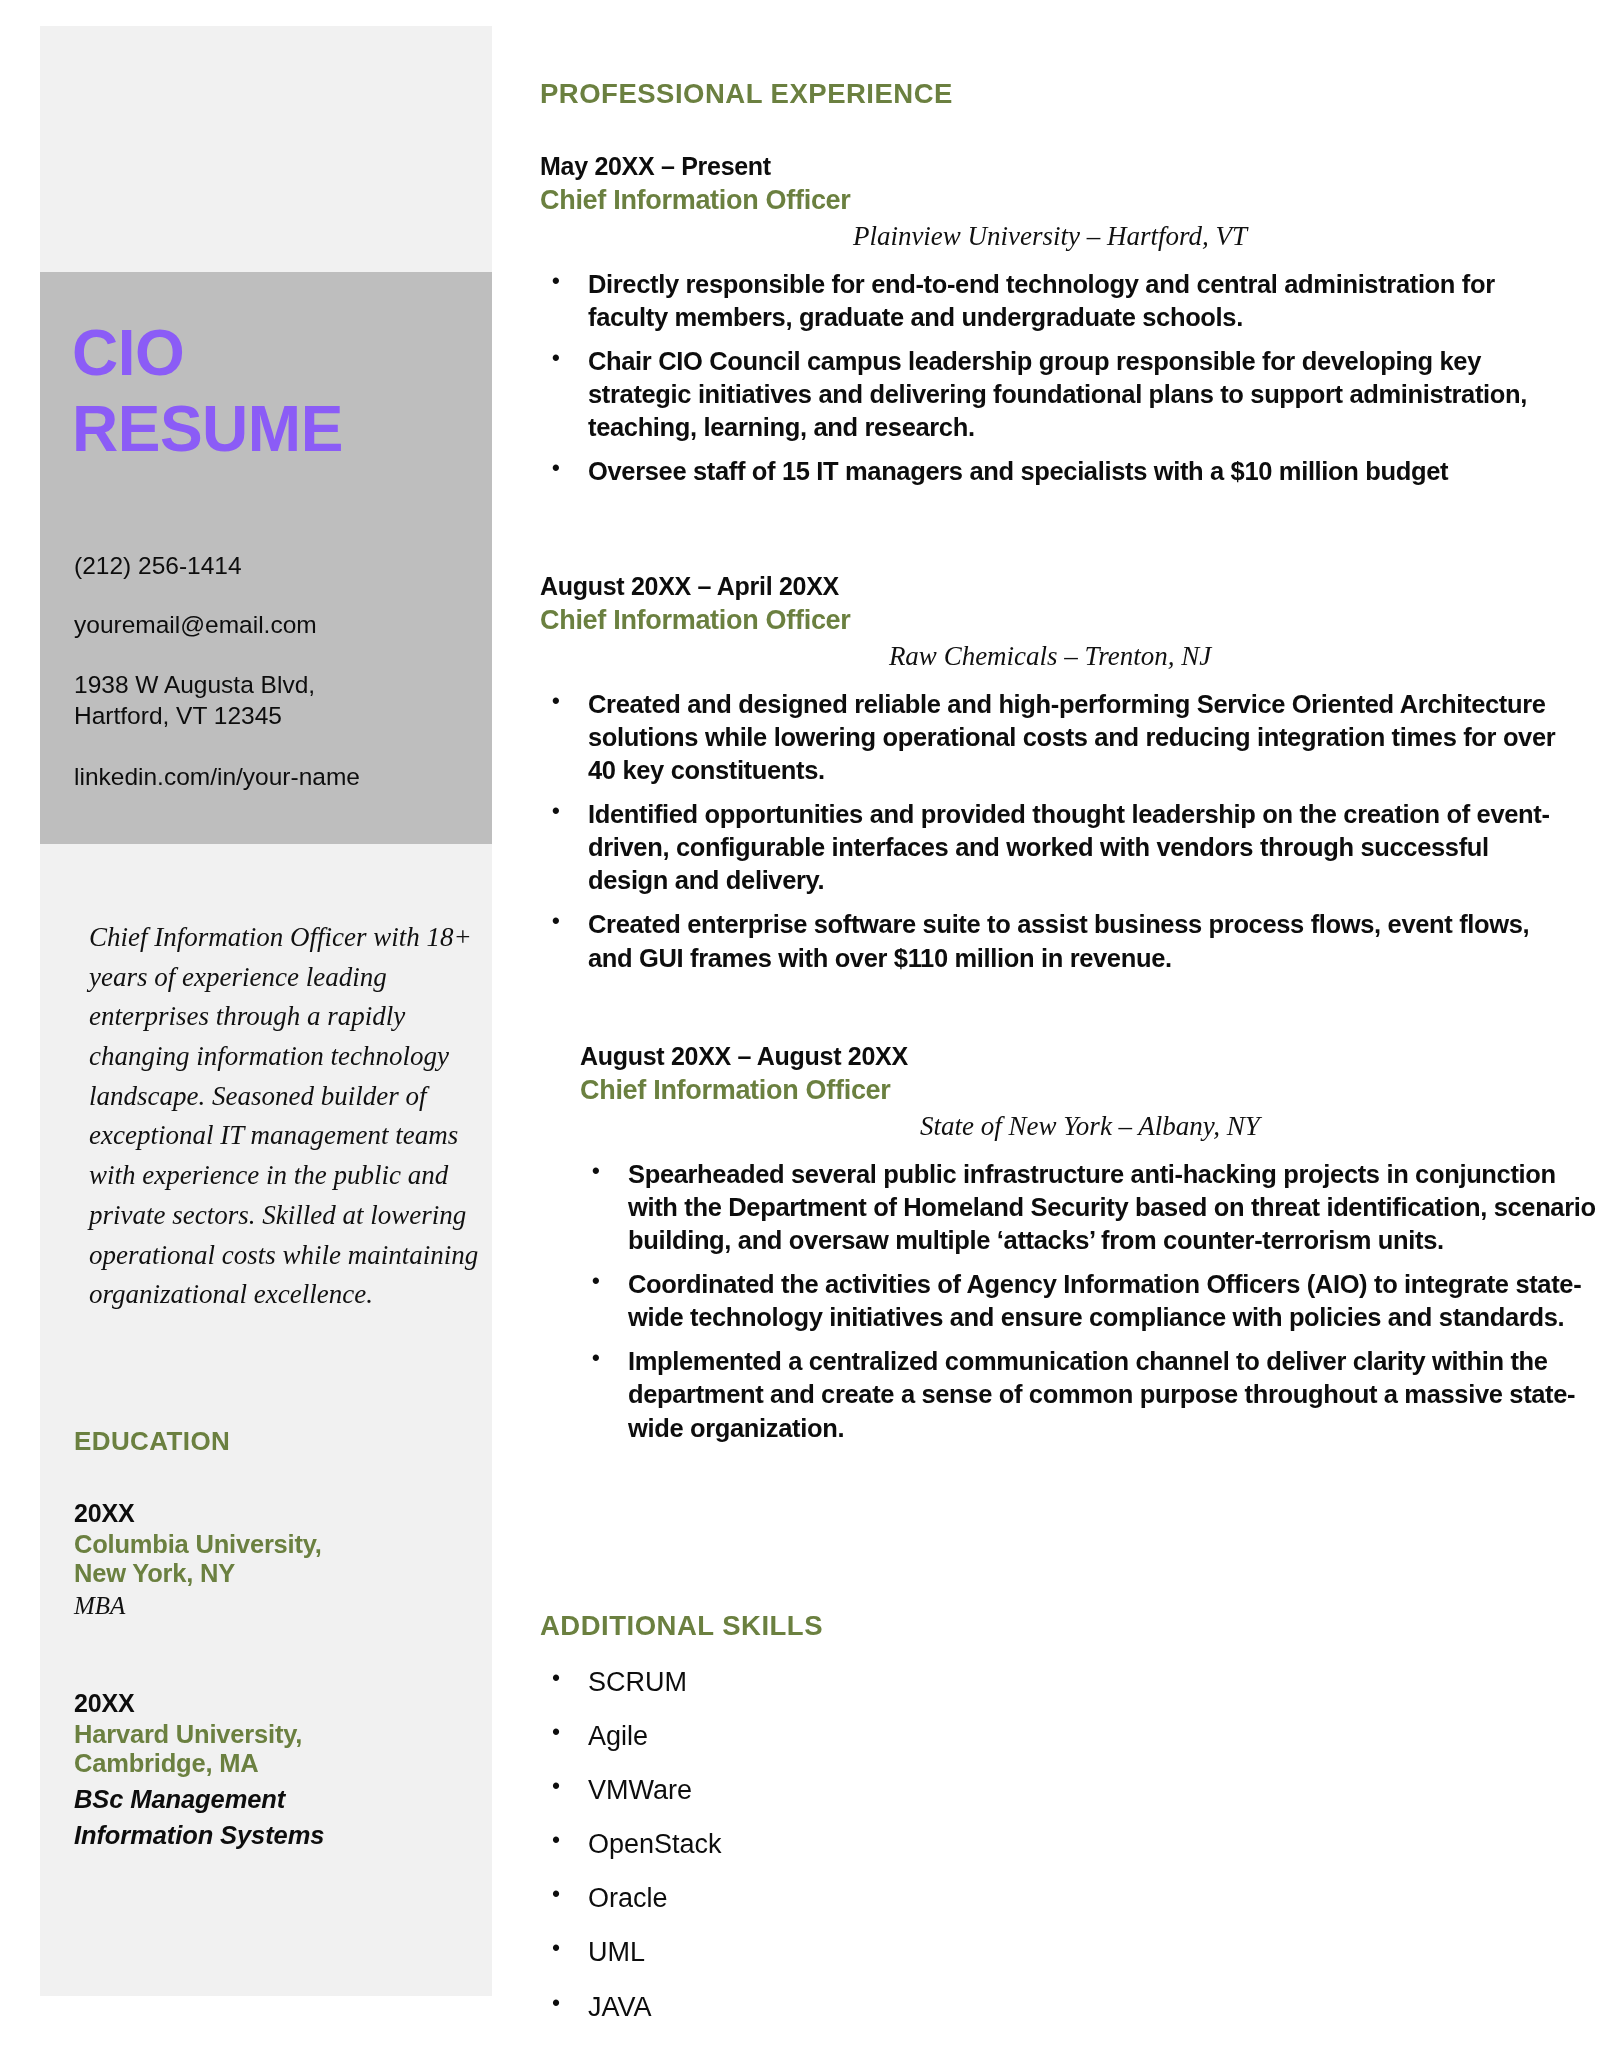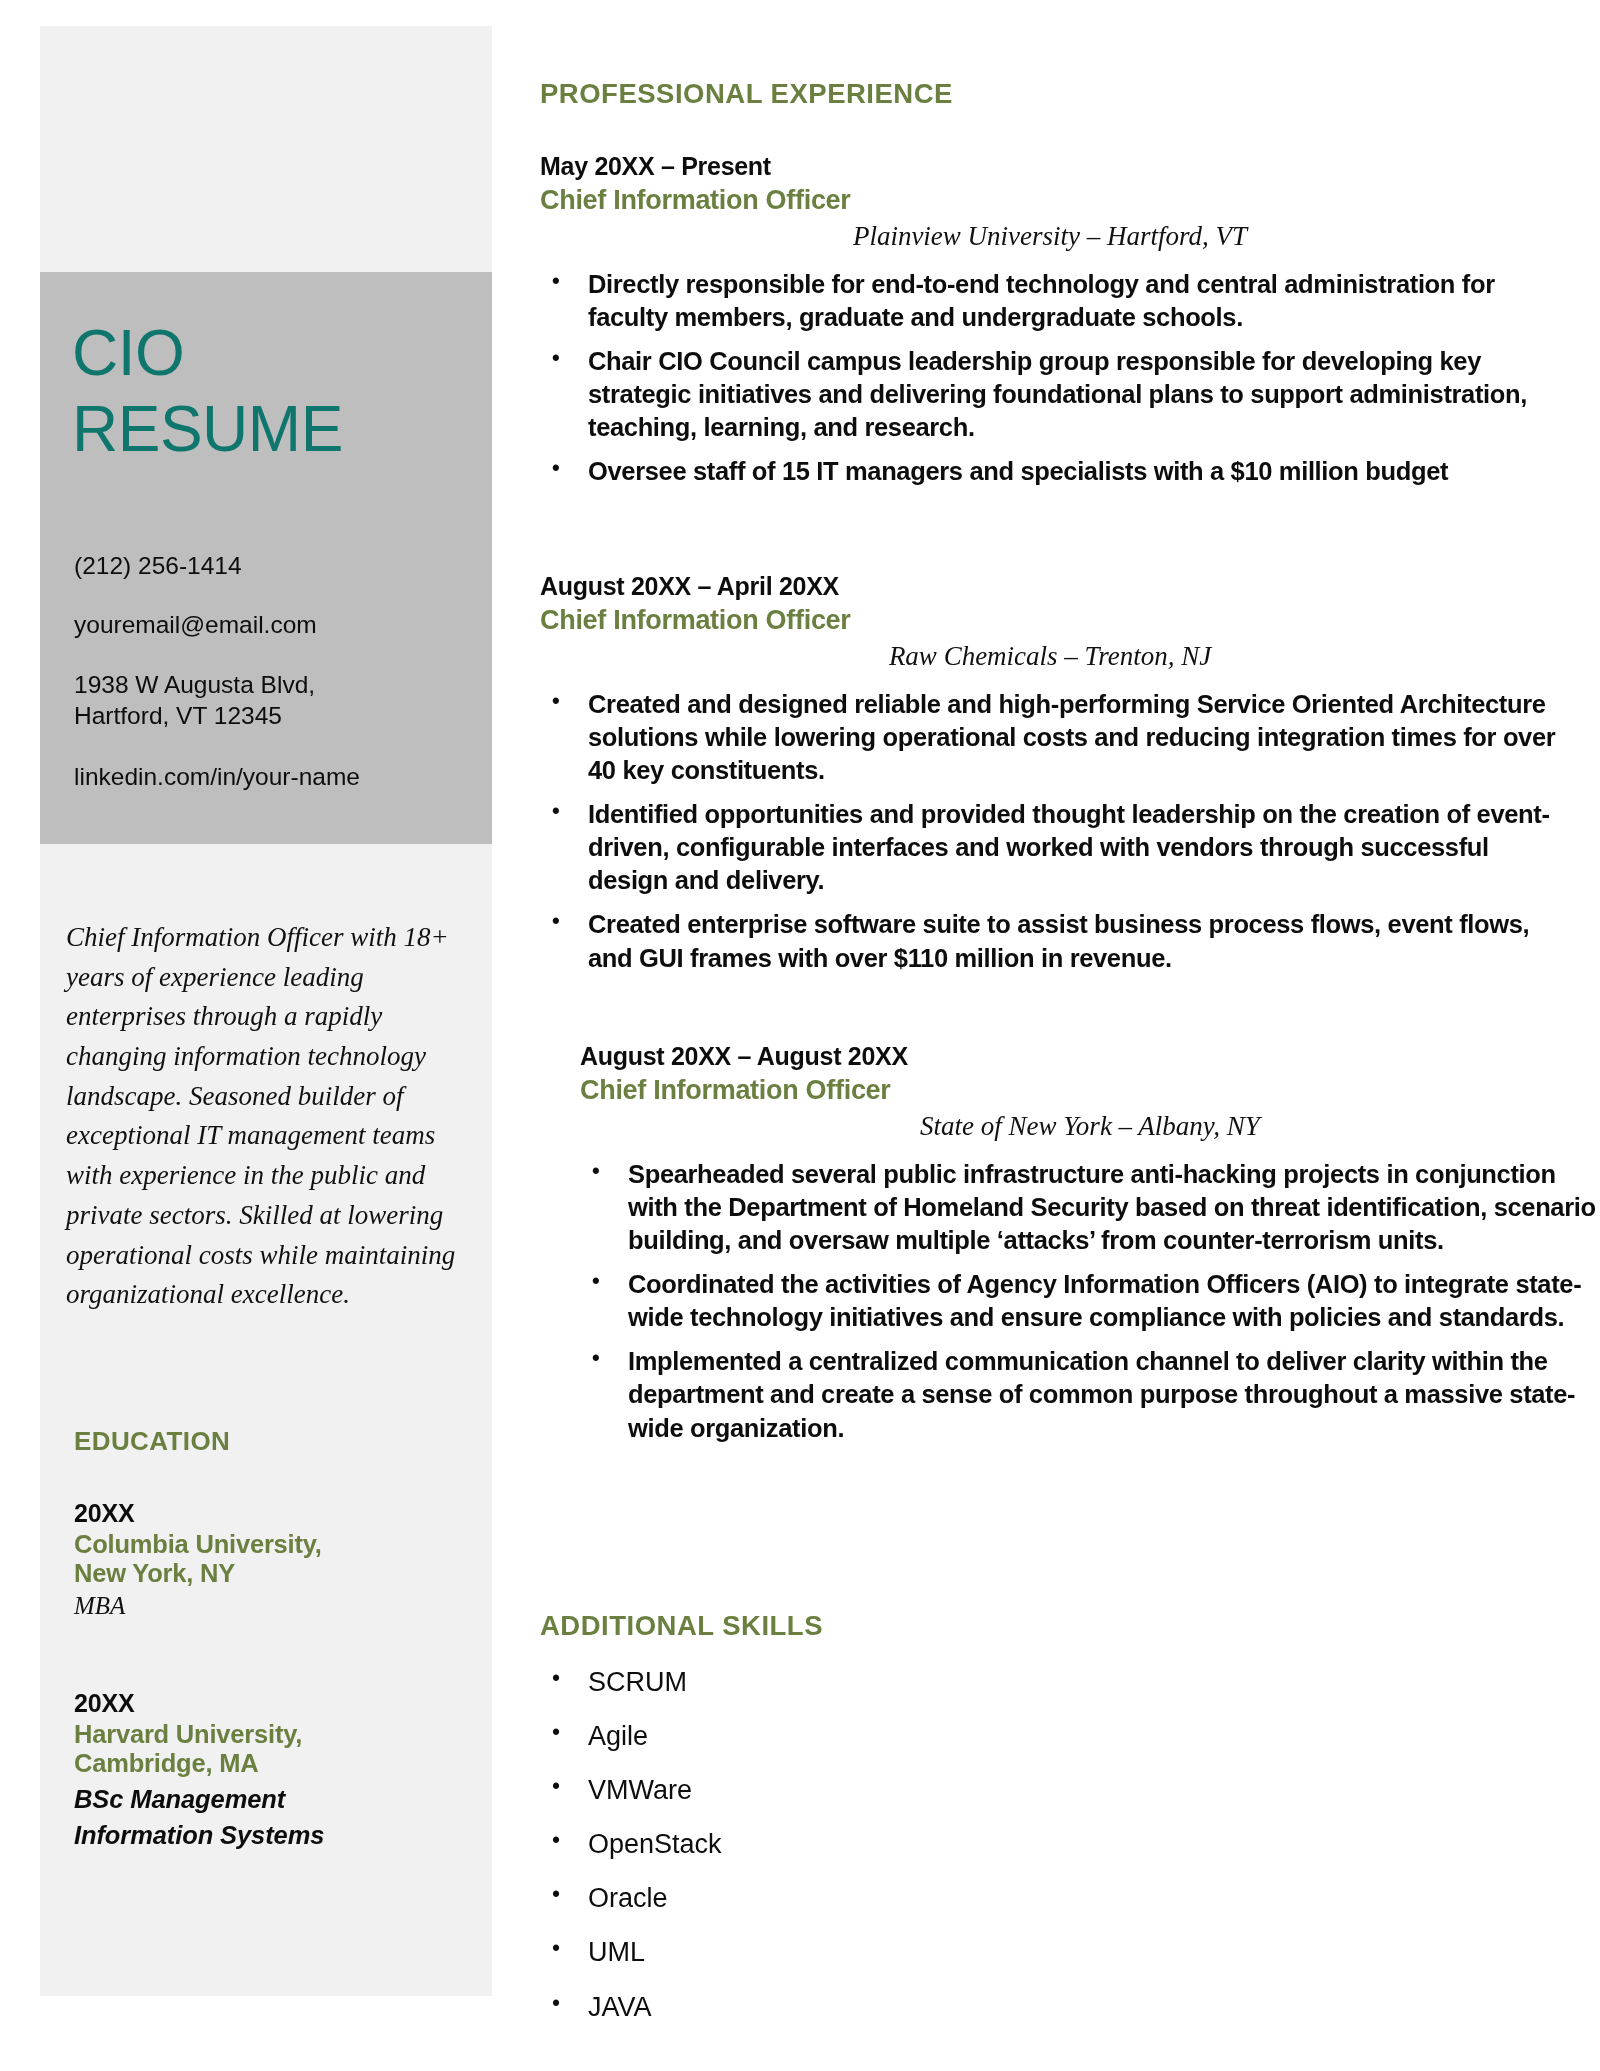--- a/index.html
+++ b/index.html
@@ -52,23 +52,23 @@
     width: 452px;
     height: 1970px;
     box-sizing: border-box;
   }
 
   .resume-title {
     position: absolute;
     left: 32px;
     top: 290px;
     width: 400px;
-    color: #0f766e;
-    font-family: "Liberation Sans", sans-serif;
-    font-weight: normal;
+    color: #8b5cf6;
+    font-family: "Liberation Sans", sans-serif;
+    font-weight: bold;
     font-size: 64px;
     line-height: 1.18;
     letter-spacing: -0.5px;
   }
   .resume-title .ln { display: block; }
 
   .contact-block {
     position: absolute;
     left: 34px;
     top: 524px;
@@ -80,21 +80,21 @@
     line-height: 1.28;
     color: #0d0d0d;
     margin-bottom: 28px;
     white-space: pre-line;
   }
   .contact-line.addr { margin-bottom: 30px; }
   .contact-line:last-child { margin-bottom: 0; }
 
   .summary {
     position: absolute;
-    left: 26px;
+    left: 49px;
     top: 892px;
     width: 392px;
     font-family: "Liberation Serif", "DejaVu Serif", serif;
     font-style: italic;
     font-size: 27px;
     line-height: 1.47;
     color: #111111;
   }
 
   .side-heading {

